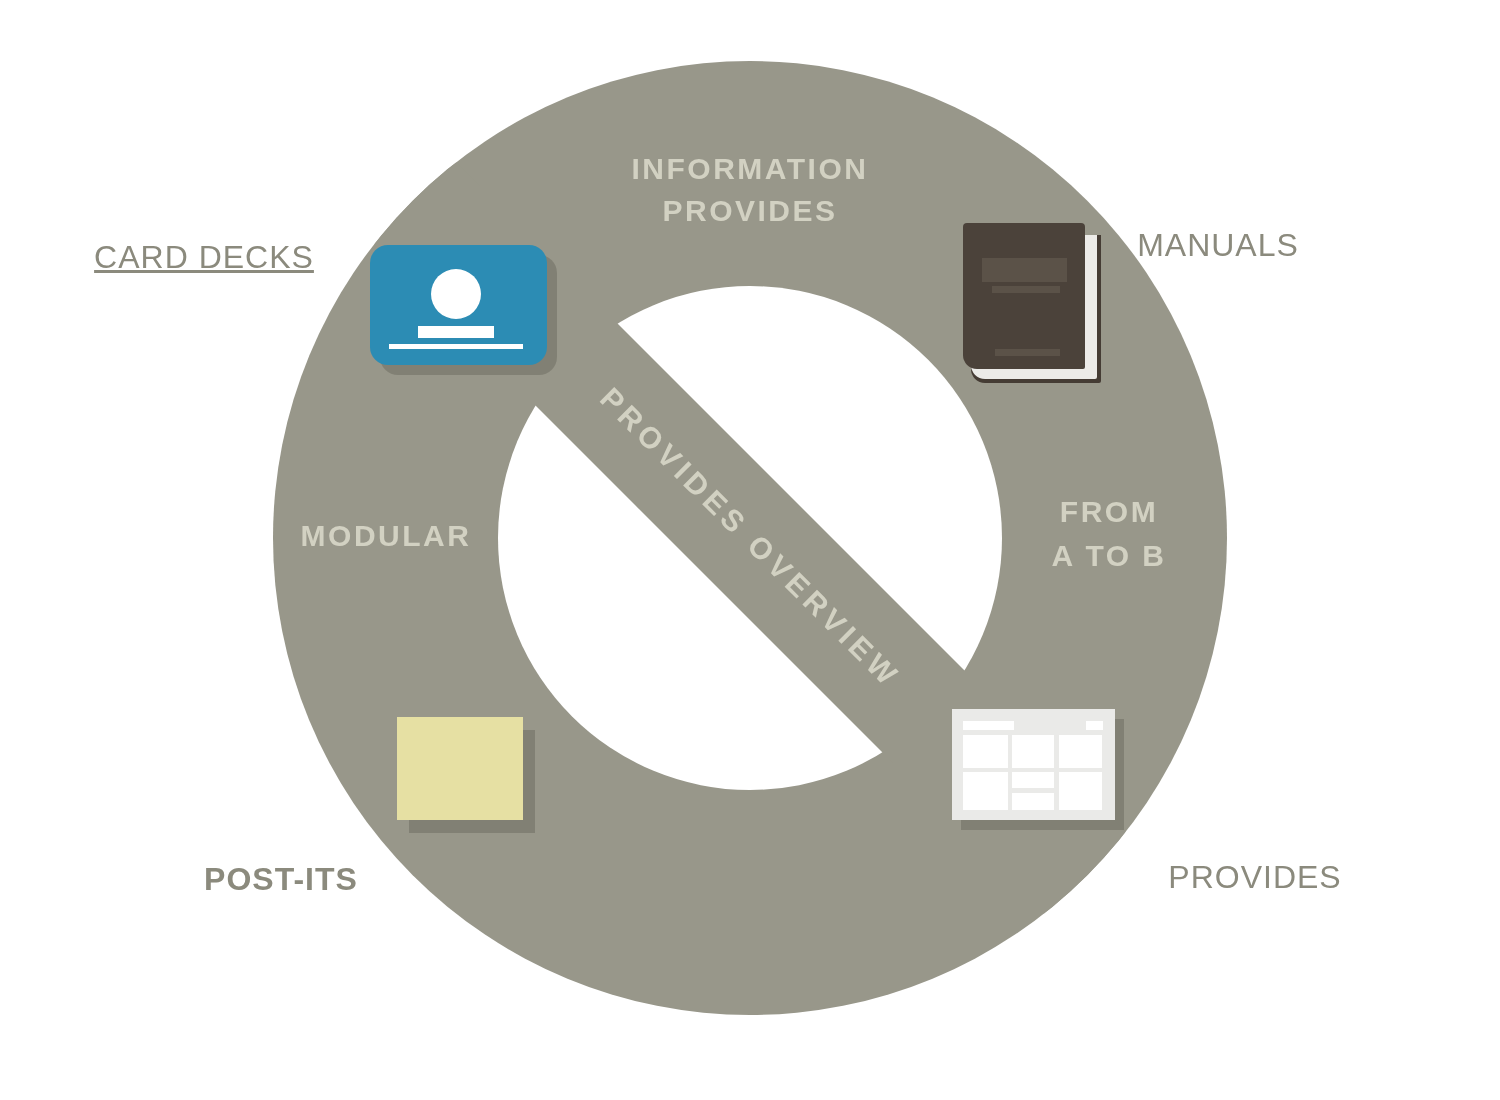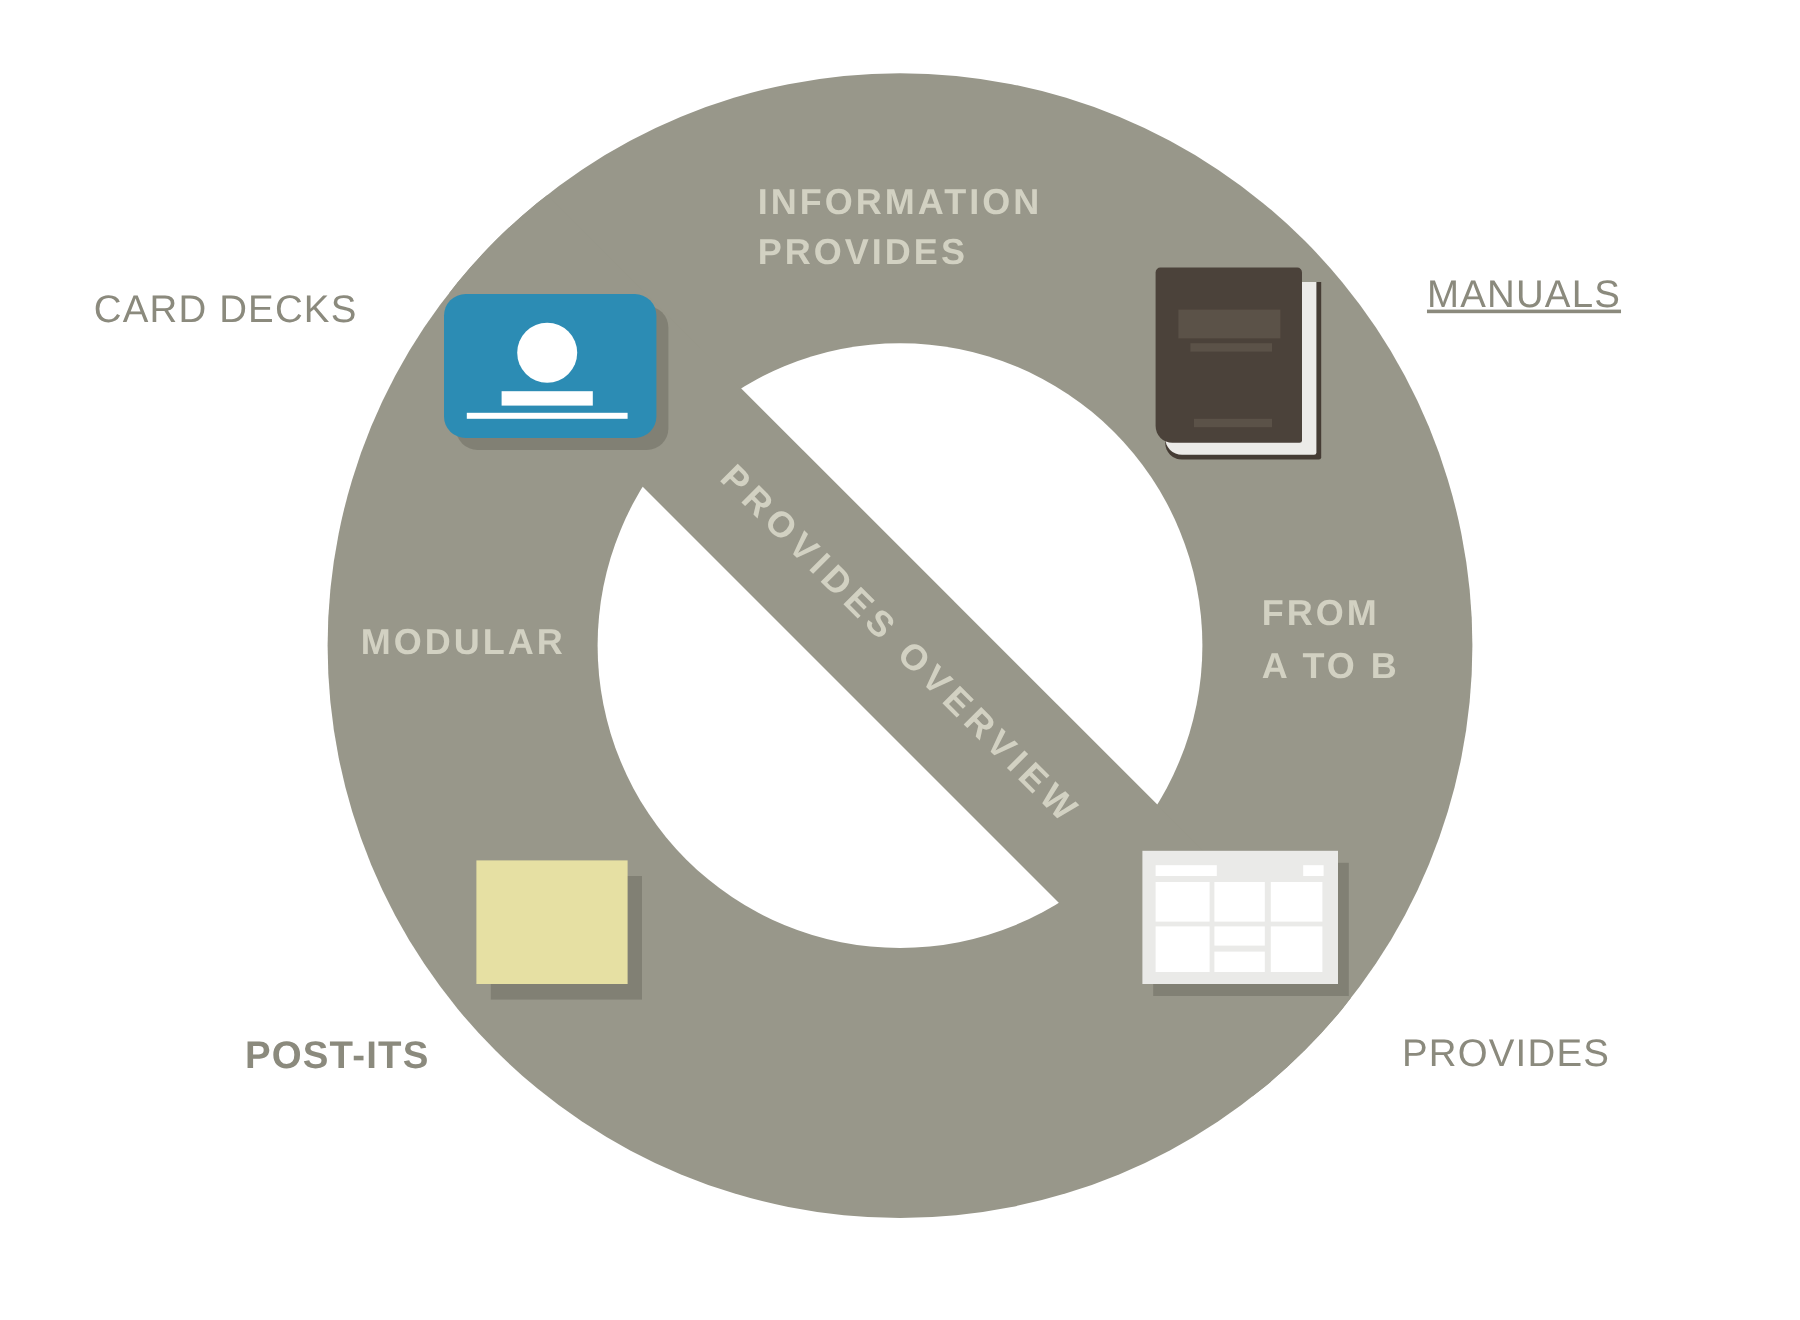--- a/index.html
+++ b/index.html
@@ -45,20 +45,21 @@
     font-weight: 700;
     letter-spacing: 5px;
     color: var(--inner-text);
     white-space: nowrap;
   }
 
   
   .inner-label {
     position: absolute;
     transform: translateX(-50%);
+    text-align: center;
     font-size: 30px;
     font-weight: 700;
     letter-spacing: 2.5px;
     line-height: 42px;
     color: var(--inner-text);
     white-space: nowrap;
   }
   .outer-label {
     position: absolute;
     transform: translateX(-50%);
@@ -67,22 +68,22 @@
     font-weight: 400;
     letter-spacing: 1px;
     line-height: 36px;
     color: var(--outer-text);
     white-space: nowrap;
   }
   .lbl-info      { left: 750px;  top: 148px; }
   .lbl-modular   { left: 386px;  top: 515px; }
   .lbl-fromatob  { left: 1109px; top: 490px; line-height: 44px; }
   .lbl-writeable { left: 750px;  top: 880px; }
-  .lbl-card-decks { left: 188px;  top: 239px; }
-  .lbl-manuals    { left: 1270px; top: 227px; text-decoration: underline; }
+  .lbl-card-decks { left: 204px;  top: 239px; text-decoration: underline; }
+  .lbl-manuals    { left: 1218px; top: 227px; }
   .lbl-postits    { left: 281px;  top: 861px; font-weight: bold; }
   .lbl-canvases   { left: 1255px; top: 859px; }
 
   
   .icon-card {
     position: absolute;
     left: 370px; top: 245px;
     width: 177px; height: 120px;
     border-radius: 18px;
     background: var(--card-blue);

